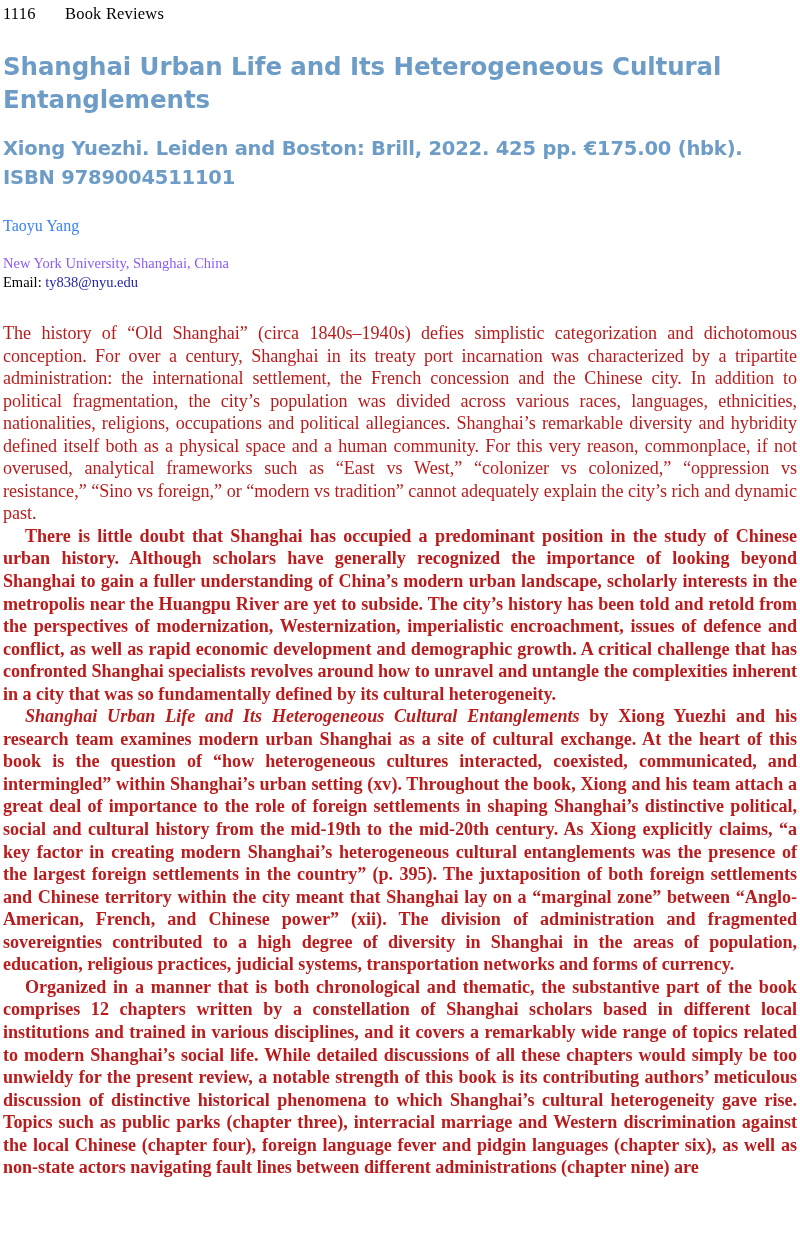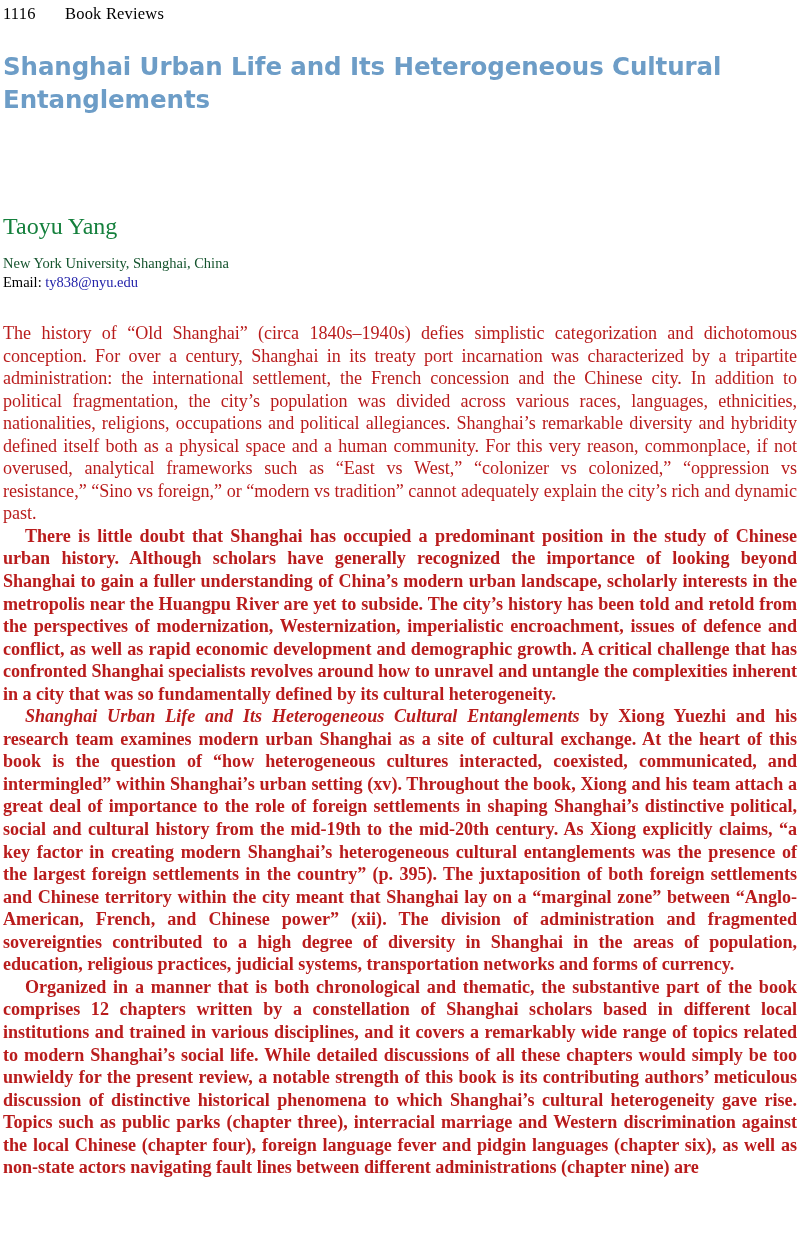--- a/index.html
+++ b/index.html
@@ -70,30 +70,30 @@
 
   
   .author-block {
     position: absolute;
     top: 213px;
     left: 3px;
     width: 700px;
   }
   .author-name {
     margin: 0;
-    font-size: 24px;
+    font-size: 16px;
     line-height: 26px;
     font-weight: normal;
-    color: #15803d;
+    color: #3b82f6;
   }
   .affiliation {
     margin: 15px 0 0 0;
     font-size: 14.5px;
     line-height: 19px;
-    color: #14532d;
+    color: #8b5cf6;
   }
   .email-line {
     margin: 0;
     font-size: 14.5px;
     line-height: 19px;
     color: #000000;
   }
   .email-link {
     color: #2222aa;
     text-decoration: none;
@@ -129,20 +129,21 @@
 <body>
 
 <div class="page">
 
   <div class="running-head">
     <span class="folio">1116</span><span class="rh-title">Book Reviews</span>
   </div>
 
   <div class="title-block">
     <h1 class="article-title">Shanghai Urban Life and Its Heterogeneous Cultural Entanglements</h1>
+    <div class="article-subtitle">Xiong Yuezhi. Leiden and Boston: Brill, 2022. 425 pp. €175.00 (hbk). ISBN 9789004511101</div>
   </div>
 
   <div class="author-block">
     <div class="author-name">Taoyu Yang</div>
     <div class="affiliation">New York University, Shanghai, China</div>
     <div class="email-line"><span>Email:</span> <a class="email-link" href="#">ty838@nyu.edu</a></div>
   </div>
 
   <div class="body-copy">
     <p>The history of “Old Shanghai” (circa 1840s–1940s) defies simplistic categorization and dichotomous conception. For over a century, Shanghai in its treaty port incarnation was characterized by a tripartite administration: the international settlement, the French concession and the Chinese city. In addition to political fragmentation, the city’s population was divided across various races, languages, ethnicities, nationalities, religions, occupations and political allegiances. Shanghai’s remarkable diversity and hybridity defined itself both as a physical space and a human community. For this very reason, commonplace, if not overused, analytical frameworks such as “East vs West,” “colonizer vs colonized,” “oppression vs resistance,” “Sino vs foreign,” or “modern vs tradition” cannot adequately explain the city’s rich and dynamic past.</p>

